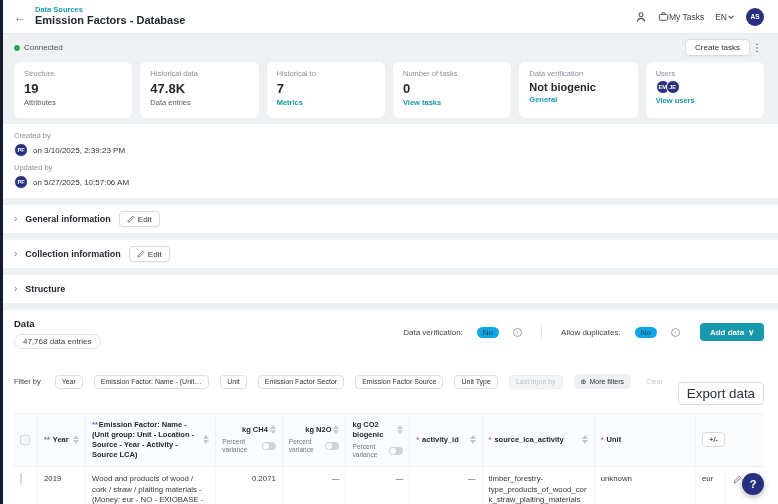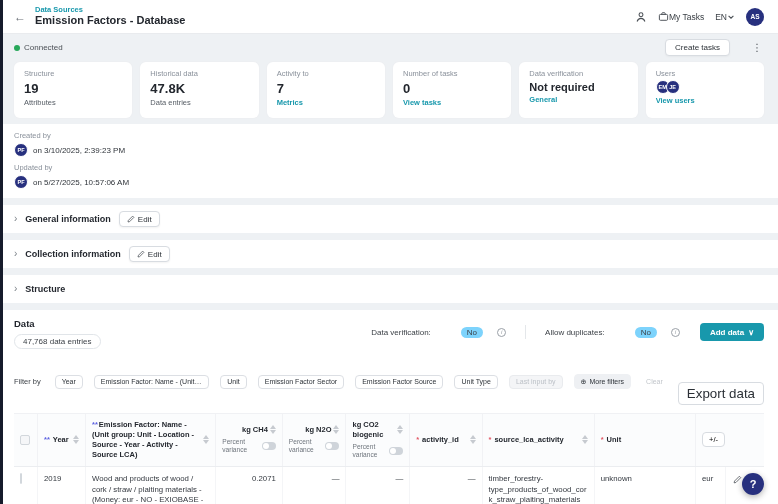--- a/index.html
+++ b/index.html
@@ -20,21 +20,21 @@
   .pagetitle{color:#23272e;font-size:11px;font-weight:bold;}
   .tb-right{display:flex;align-items:center;gap:11px;font-size:8.5px;color:#3b4046;}
   .tb-item{display:flex;align-items:center;gap:0;cursor:pointer;}
   .icn{display:inline-flex;color:#4a4f55;}
   .avatar{width:18px;height:18px;border-radius:50%;background:#27307e;color:#fff;font-size:6.5px;font-weight:bold;display:flex;align-items:center;justify-content:center;}
 
   
   .statusrow{display:flex;justify-content:space-between;align-items:center;padding:5px 14px 4px;}
   .connected{display:flex;align-items:center;gap:4px;font-size:8px;color:#4a4f55;}
   .dot{width:6px;height:6px;border-radius:50%;background:#27a85a;}
-  .status-right{display:flex;align-items:center;gap:20px;}
+  .status-right{display:flex;align-items:center;gap:0;}
   .btn-outline{background:#fff;border:1px solid #d8dce1;border-radius:4px;padding:3px 9px;font-size:8px;color:#2b3036;cursor:pointer;box-shadow:0 1px 2px rgba(0,0,0,.04);}
   .ellipsis{color:#4a4f55;font-size:10px;cursor:pointer;padding:0 2px;}
 
   
   .cards{display:flex;gap:8px;margin:2px 14px 0;}
   .card{flex:1;background:#fff;border-radius:6px;padding:7px 10px;min-height:56px;box-shadow:0 0 0 1px #edeff2;}
   .card-label{font-size:7.5px;color:#8a919b;}
   .card-value{font-size:13px;font-weight:bold;color:#23272e;margin:3px 0 2px;}
   .card-value.small{font-size:11px;}
   .card-sub{font-size:7.5px;color:#565d65;}
@@ -55,21 +55,21 @@
   .chev{color:#7a8087;font-size:10px;cursor:pointer;line-height:1;}
   .section-label{font-size:9px;font-weight:bold;color:#23272e;}
   .edit-btn{display:flex;align-items:center;gap:3px;border:1px solid #d8dce1;background:#fff;border-radius:4px;padding:2.5px 7px;font-size:8px;color:#2b3036;cursor:pointer;box-shadow:0 1px 2px rgba(0,0,0,.05);}
 
   
   .datacard{background:#fff;margin-top:7px;padding:8px 14px 0;min-height:230px;}
   .data-head{display:flex;justify-content:space-between;align-items:flex-start;}
   .data-title{font-size:9.5px;font-weight:bold;color:#23272e;}
   .entries-badge{display:inline-block;margin-top:5px;border:1px solid #e1e5e9;border-radius:9px;padding:2px 8px;font-size:8px;color:#3a3f45;}
   .data-head-right{display:flex;align-items:center;gap:14px;font-size:8px;color:#3a3f45;padding-top:5px;}
-  .pill{background:#7dd3fc;border-radius:8px;padding:1px 6px;margin-left:16px;}
+  .pill{background:#0ea5e9;border-radius:8px;padding:1px 6px;}
   .info{width:9px;height:9px;border:1px solid #9aa0a7;color:#9aa0a7;border-radius:50%;display:inline-flex;align-items:center;justify-content:center;font-size:6px;font-style:italic;cursor:pointer;}
   .vr{width:1px;height:14px;background:#e4e7ea;margin:0 5px;}
   .btn-primary{background:#1898ac;color:#fff;border:none;border-radius:4px;padding:4.5px 10px;font-size:8px;font-weight:bold;display:flex;align-items:center;gap:4px;cursor:pointer;margin-left:6px;}
 
   
   .filterrow{display:flex;align-items:center;gap:11px;margin-top:9px;font-size:7px;}
   .filter-label{color:#3a3f45;font-size:7.5px;margin-right:3px;white-space:nowrap;}
   .chip{border:1px solid #dcdfe4;border-radius:4px;padding:2.5px 6px;color:#2f343a;white-space:nowrap;cursor:pointer;background:#fff;}
   .chip.longchip{flex-shrink:1;overflow:hidden;text-overflow:ellipsis;}
   .chip.disabled{background:#f4f5f7;color:#bcc1c7;border-color:#e9ebee;cursor:default;}
@@ -159,32 +159,32 @@
     <div class="card-label">Structure</div>
     <div class="card-value">19</div>
     <div class="card-sub">Attributes</div>
   </div>
   <div class="card">
     <div class="card-label">Historical data</div>
     <div class="card-value">47.8K</div>
     <div class="card-sub">Data entries</div>
   </div>
   <div class="card">
-    <div class="card-label">Activity to</div>
+    <div class="card-label">Historical to</div>
     <div class="card-value">7</div>
     <div class="card-link">Metrics</div>
   </div>
   <div class="card">
     <div class="card-label">Number of tasks</div>
     <div class="card-value">0</div>
     <div class="card-link">View tasks</div>
   </div>
   <div class="card">
     <div class="card-label">Data verification</div>
-    <div class="card-value small">Not required</div>
+    <div class="card-value small">Not biogenic</div>
     <div class="card-link">General</div>
   </div>
   <div class="card">
     <div class="card-label">Users</div>
     <div class="avatars">
       <span class="avatar sm">EM</span>
       <span class="avatar sm">JE</span>
     </div>
     <div class="card-link">View users</div>
   </div>

